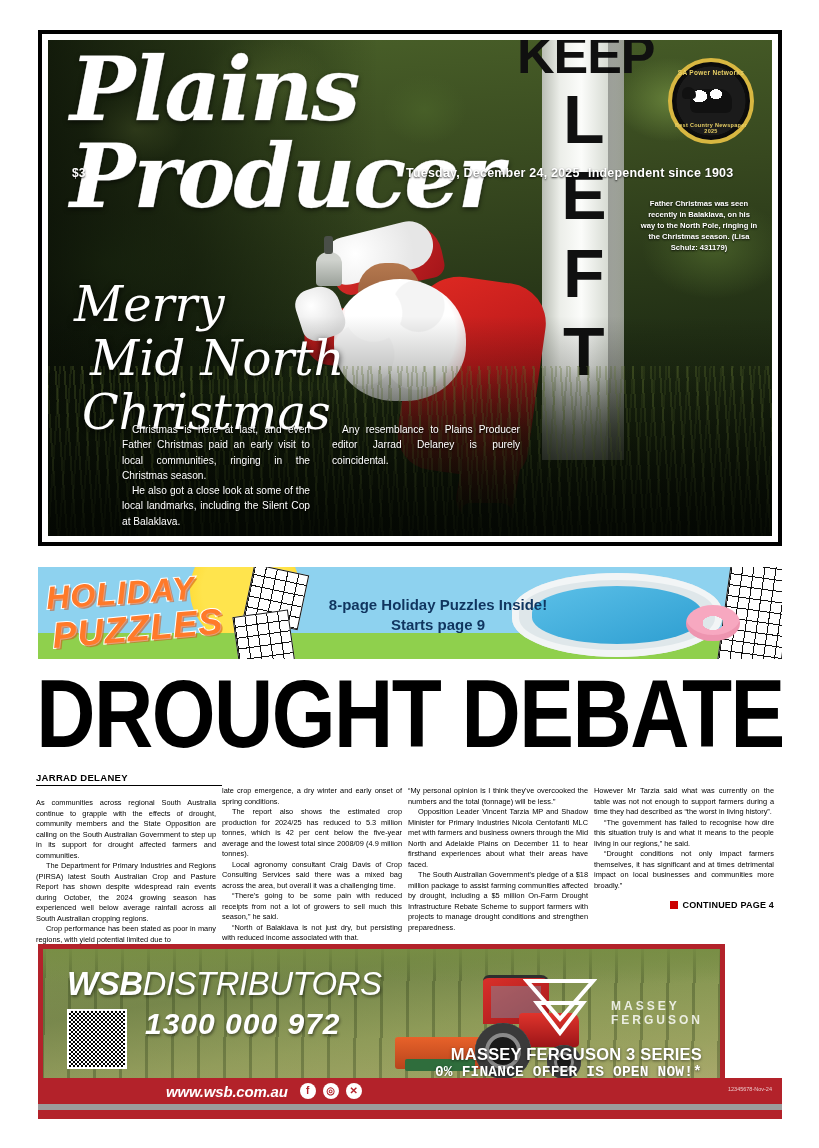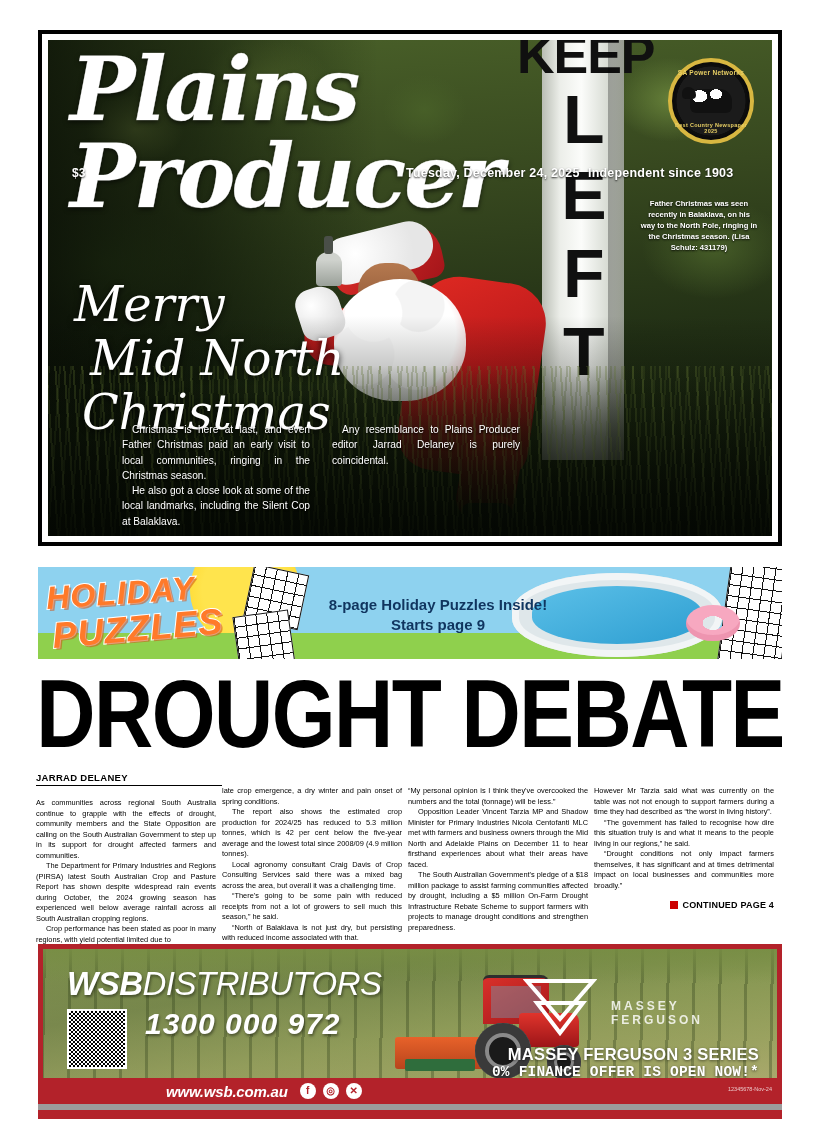--- a/index.html
+++ b/index.html
@@ -360,21 +360,21 @@
     margin-top: 8px; letter-spacing: .2px;
   }
   .continued .sq {
     display: inline-block; width: 8px; height: 8px;
     background: #cc0000; margin-right: 4px; vertical-align: -1px;
   }
 
   
   .ad {
     position: absolute; left: 38px; top: 944px;
-    width: 744px; height: 158px;
+    width: 687px; height: 158px;
     border: 5px solid #b3222a;
     box-sizing: border-box;
     background: linear-gradient(170deg, #7d8f4e 0%, #6d8046 28%, #8a9a55 55%, #9aa45f 78%, #b2ae72 100%);
     overflow: hidden;
   }
   .ad-field {
     position: absolute; inset: 0;
     background:
       repeating-linear-gradient(91deg, rgba(50,66,28,.35) 0 3px, transparent 3px 26px),
       linear-gradient(to bottom, rgba(120,140,70,.25), rgba(170,165,110,.35));
@@ -596,21 +596,21 @@
 
   <div class="cols">
 
     <div class="col c1">
       <p class="noind">As communities across regional South Australia continue to grapple with the effects of drought, community members and the State Opposition are calling on the South Australian Government to step up in its support for drought affected farmers and communities.</p>
       <p>The Department for Primary Industries and Regions (PIRSA) latest South Australian Crop and Pasture Report has shown despite widespread rain events during October, the 2024 growing season has experienced well below average rainfall across all South Australian cropping regions.</p>
       <p>Crop performance has been stated as poor in many regions, with yield potential limited due to</p>
     </div>
 
     <div class="col">
-      <p class="noind">late crop emergence, a dry winter and pain onset of spring conditions.</p>
+      <p class="noind">late crop emergence, a dry winter and early onset of spring conditions.</p>
       <p>The report also shows the estimated crop production for 2024/25 has reduced to 5.3 million tonnes, which is 42 per cent below the five-year average and the lowest total since 2008/09 (4.9 million tonnes).</p>
       <p>Local agronomy consultant Craig Davis of Crop Consulting Services said there was a mixed bag across the area, but overall it was a challenging time.</p>
       <p>“There's going to be some pain with reduced receipts from not a lot of growers to sell much this season,” he said.</p>
       <p>“North of Balaklava is not just dry, but persisting with reduced income associated with that.</p>
     </div>
 
     <div class="col">
       <p class="noind">“My personal opinion is I think they've overcooked the numbers and the total (tonnage) will be less.”</p>
       <p>Opposition Leader Vincent Tarzia MP and Shadow Minister for Primary Industries Nicola Centofanti MLC met with farmers and business owners through the Mid North and Adelaide Plains on December 11 to hear firsthand experiences about what their areas have faced.</p>
       <p>The South Australian Government's pledge of a $18 million package to assist farming communities affected by drought, including a $5 million On-Farm Drought Infrastructure Rebate Scheme to support farmers with projects to manage drought conditions and strengthen preparedness.</p>

